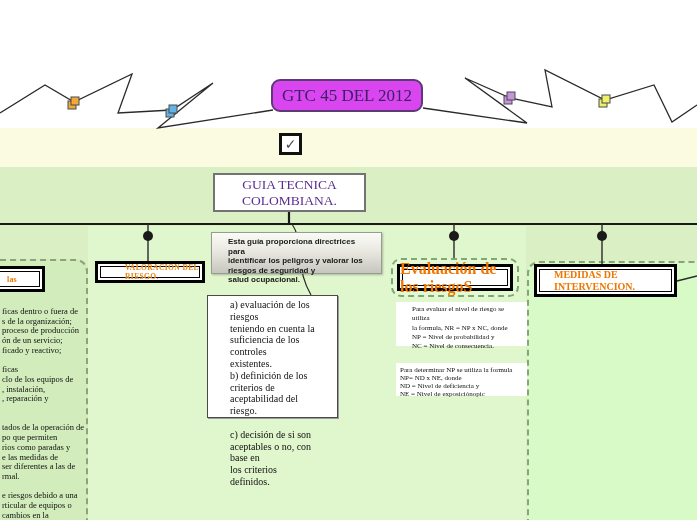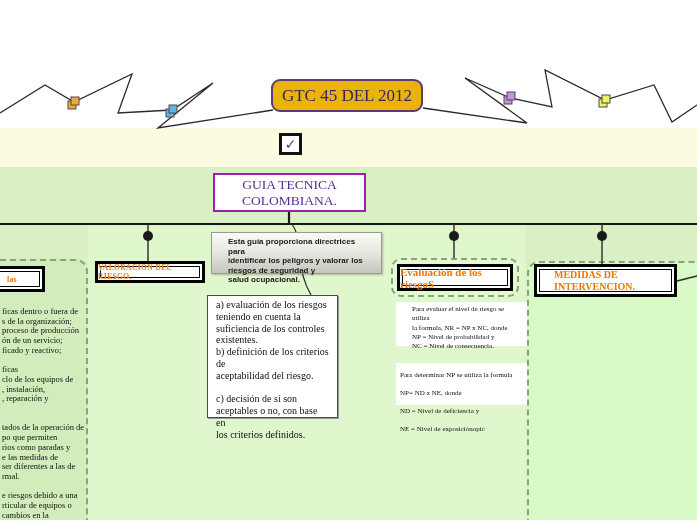--- a/index.html
+++ b/index.html
@@ -16,63 +16,63 @@
       border-top:2px dashed #8aa37b;border-right:2px dashed #8aa37b;border-top-right-radius:12px;}
   #region-center{left:88px;top:226px;width:438px;height:294px;background:#e0f6cc;}
   #region-right{left:527px;top:261px;width:190px;height:259px;background:#d8fac7;
       border-top:2px dashed #8aa37b;border-left:2px dashed #8aa37b;border-top-left-radius:12px;}
   #selection-evaluacion{left:391px;top:258px;width:128px;height:39px;background:#e4f9d3;
       border:2px dashed #7fa96e;border-radius:10px;box-sizing:border-box;}
 
   svg{position:absolute;left:0;top:0;}
 
   
-  #gtc-node{left:271px;top:79px;width:152px;height:33px;background:#eab308;
+  #gtc-node{left:271px;top:79px;width:152px;height:33px;background:#d946ef;
       border:2px solid #5b3a75;border-radius:9px;color:#3b2066;font-size:17px;
       display:flex;align-items:center;justify-content:center;box-sizing:border-box;}
 
   
   #checkbox{left:279px;top:133px;width:23px;height:22px;background:#fff;border:3px solid #111;
       box-sizing:border-box;display:flex;align-items:center;justify-content:center;
       font-size:14px;font-weight:bold;color:#4a4a55;font-family:"DejaVu Sans",sans-serif;}
 
   
-  #guia-node{left:213px;top:173px;width:153px;height:39px;background:#fff;border:2px solid #a21caf;
+  #guia-node{left:213px;top:173px;width:153px;height:39px;background:#fff;border:2px solid #737373;
       color:#5a2d91;font-size:13.5px;text-align:center;display:flex;align-items:center;
       justify-content:center;white-space:pre-line;line-height:16px;box-sizing:border-box;}
 
   
   .map-node{background:#fff;border:3px solid #000;
       box-shadow:inset 0 0 0 2px #fff, inset 0 0 0 3px #000;
       box-sizing:border-box;display:flex;align-items:center;color:#ee7600;font-weight:bold;}
   #node-left-fragment{left:-30px;top:266px;width:75px;height:26px;font-size:8px;
       padding-left:34px;letter-spacing:.2px;}
   #node-valoracion{left:95px;top:261px;width:110px;height:22px;font-size:7.5px;
       justify-content:center;letter-spacing:.4px;color:#e8820c;
-      text-shadow:0 1px 0 rgba(255,255,255,.6);}
-  #node-evaluacion{left:397px;top:264px;width:116px;height:27px;font-size:11px;
+      text-shadow:0 1px 0 rgba(255,255,255,.6);padding-left:27px;}
+  #node-evaluacion{left:397px;top:264px;width:116px;height:27px;font-size:16px;
       justify-content:center;}
   #node-medidas{left:534px;top:264px;width:143px;height:33px;font-size:10px;
       padding-left:17px;white-space:pre-line;line-height:12px;}
 
   
   #tooltip{left:211px;top:232px;width:171px;height:42px;
       background:linear-gradient(180deg,#fbfbf6 0%,#e9e9e2 45%,#c6c6be 100%);
       border:1px solid #9a9a94;box-shadow:1px 1px 2px rgba(0,0,0,.25);
       font-family:"Liberation Sans",sans-serif;font-size:8px;font-weight:bold;color:#1a1a1a;
       line-height:9.5px;padding:4px 16px;white-space:pre-line;box-sizing:border-box;}
 
   
   .note{background:#fff;color:#111;white-space:pre-line;box-sizing:border-box;}
   #note-criterios{left:207px;top:295px;width:131px;height:123px;border:1px solid #4a4a4a;
-      box-shadow:1px 1px 0 #9a9a9a;font-size:10px;line-height:11.8px;padding:3px 8px;}
+      box-shadow:1px 1px 0 #9a9a9a;font-size:10px;line-height:11.8px;padding:3px 22px;}
   #note-formula-nr{left:396px;top:302px;width:131px;height:44px;font-size:7px;
       line-height:9.3px;padding:3px 16px;}
-  #note-formula-np{left:396px;top:363px;width:131px;height:42px;font-size:7px;
-      line-height:18px;padding:3px 4px;}
+  #note-formula-np{left:396px;top:363px;width:131px;height:33px;font-size:7px;
+      line-height:8px;padding:3px 4px;}
 
   
   #left-column{left:2px;top:307px;width:84px;font-size:8.5px;line-height:9.7px;
       color:#111;white-space:pre-line;}
 </style>
 </head>
 <body>
 
 <div class="abs" id="band-yellow"></div>
 <div class="abs" id="band-green"></div>

